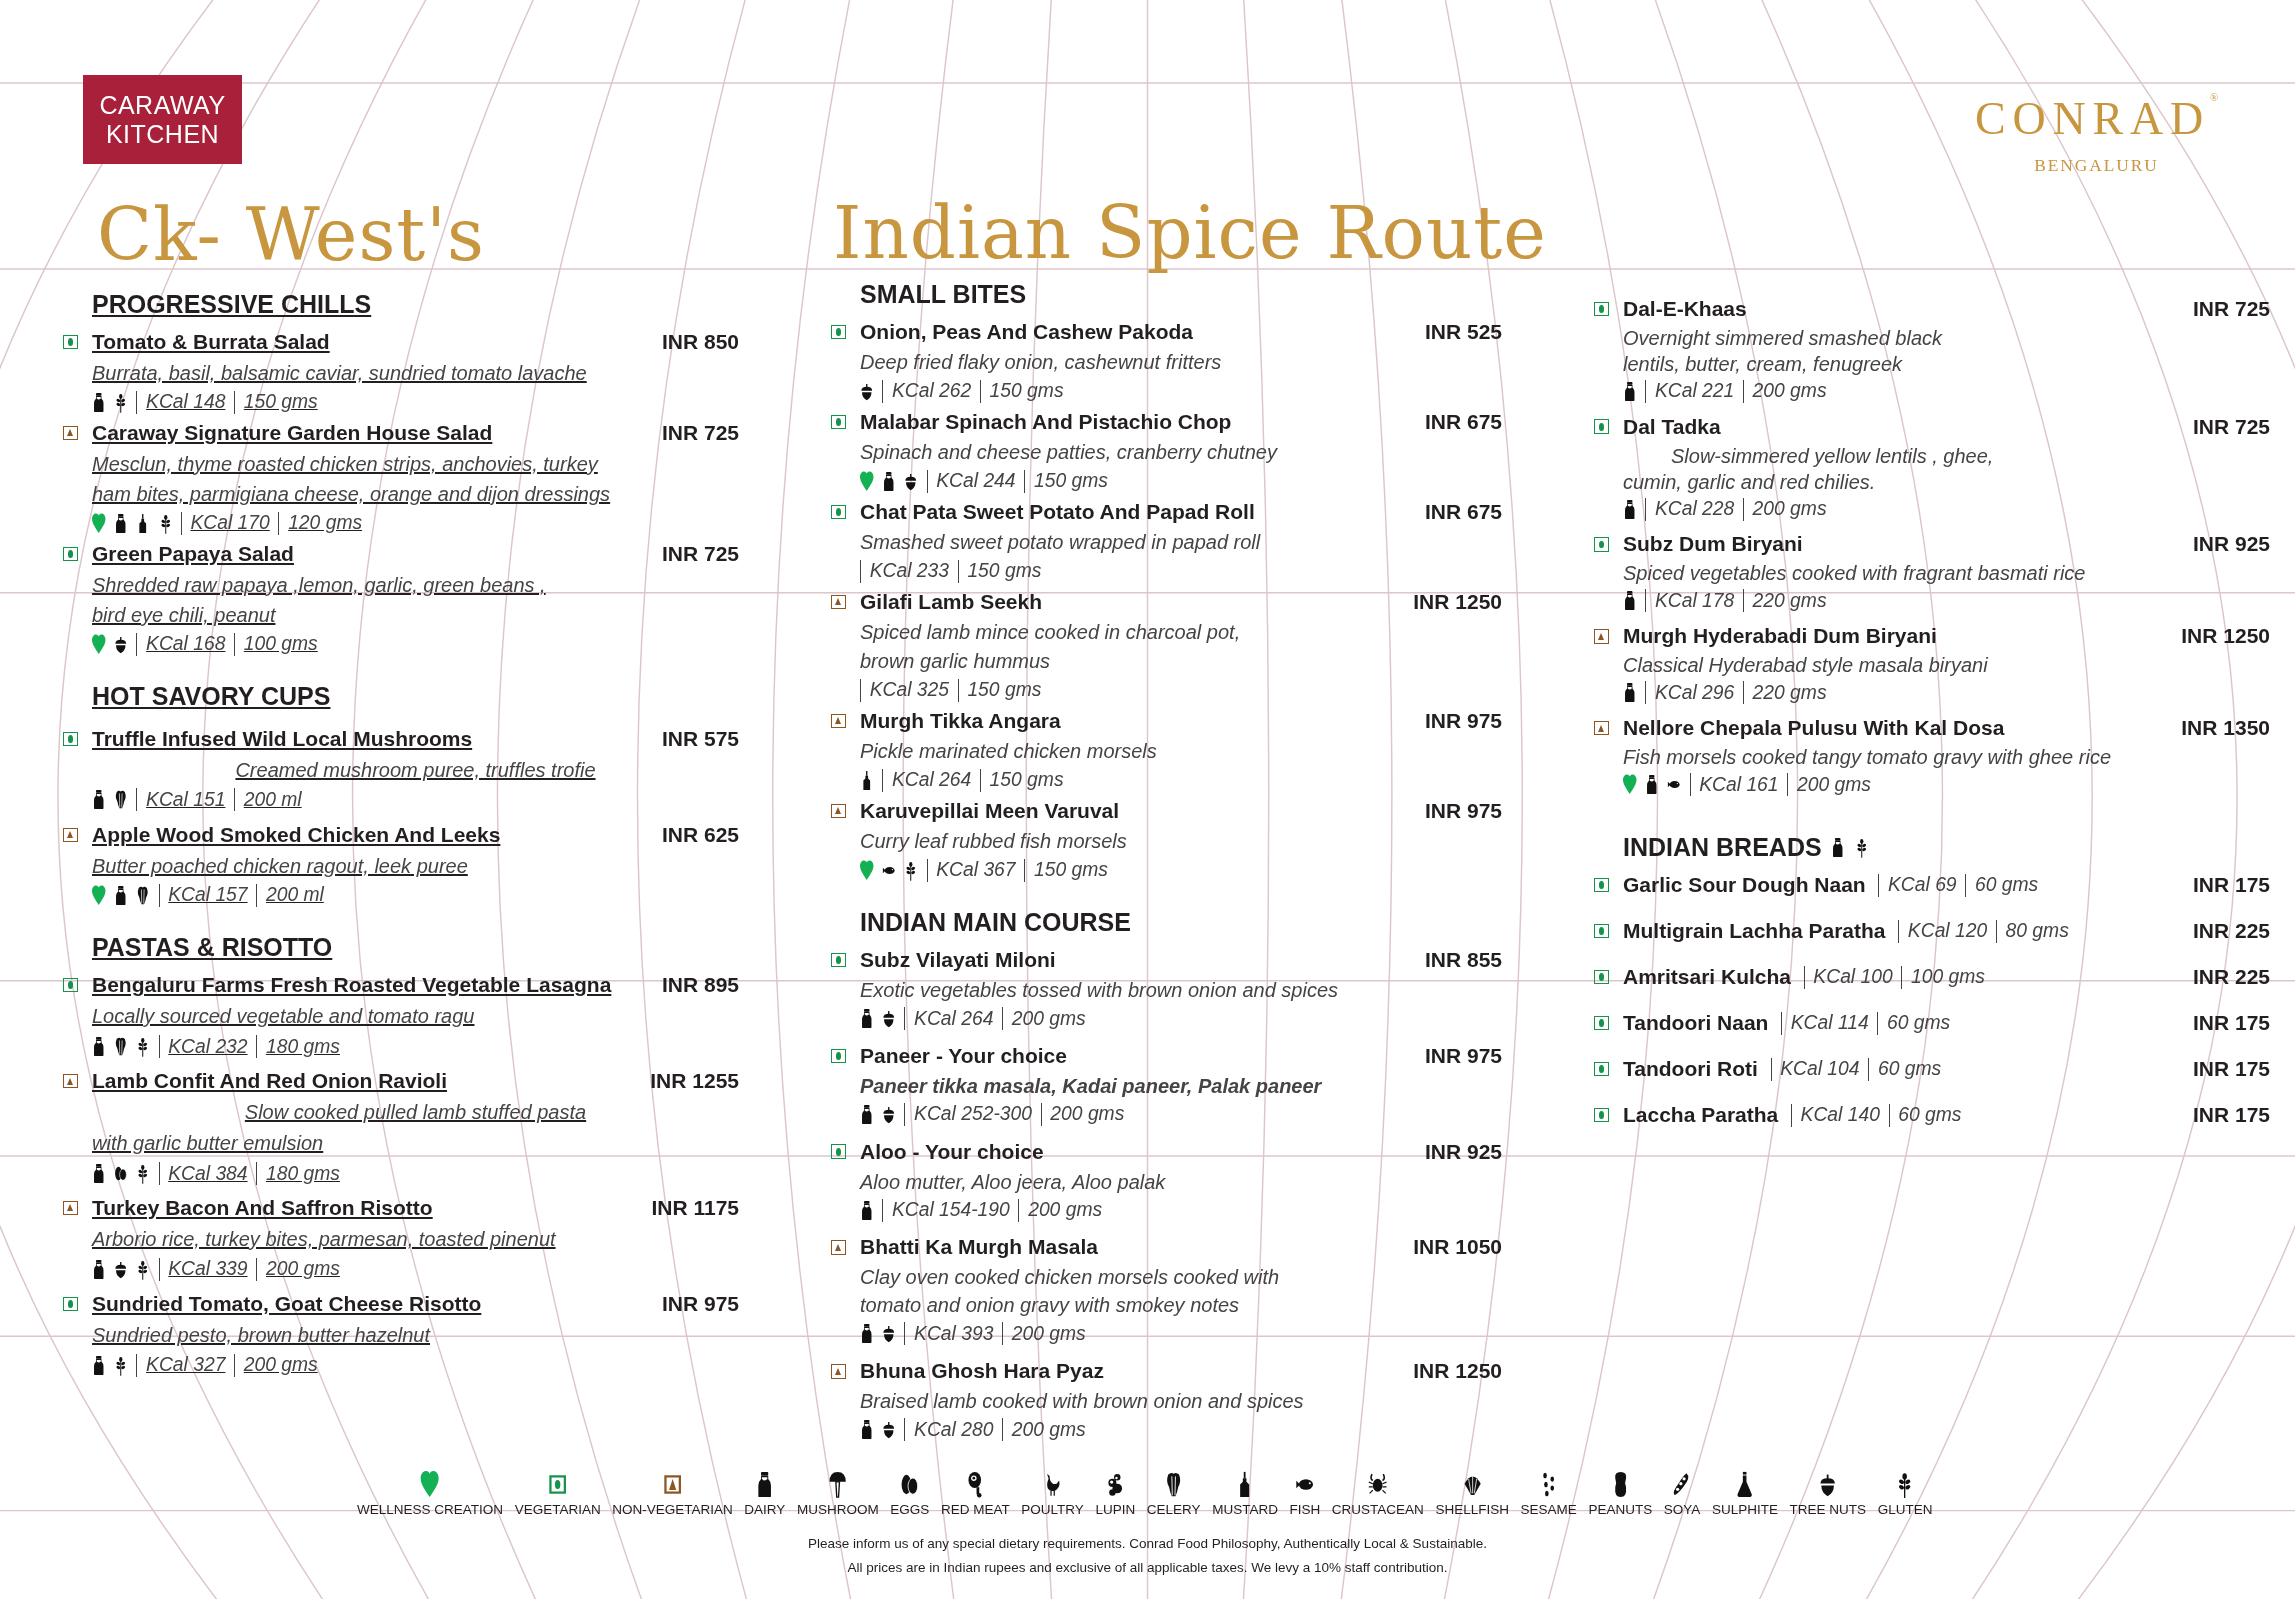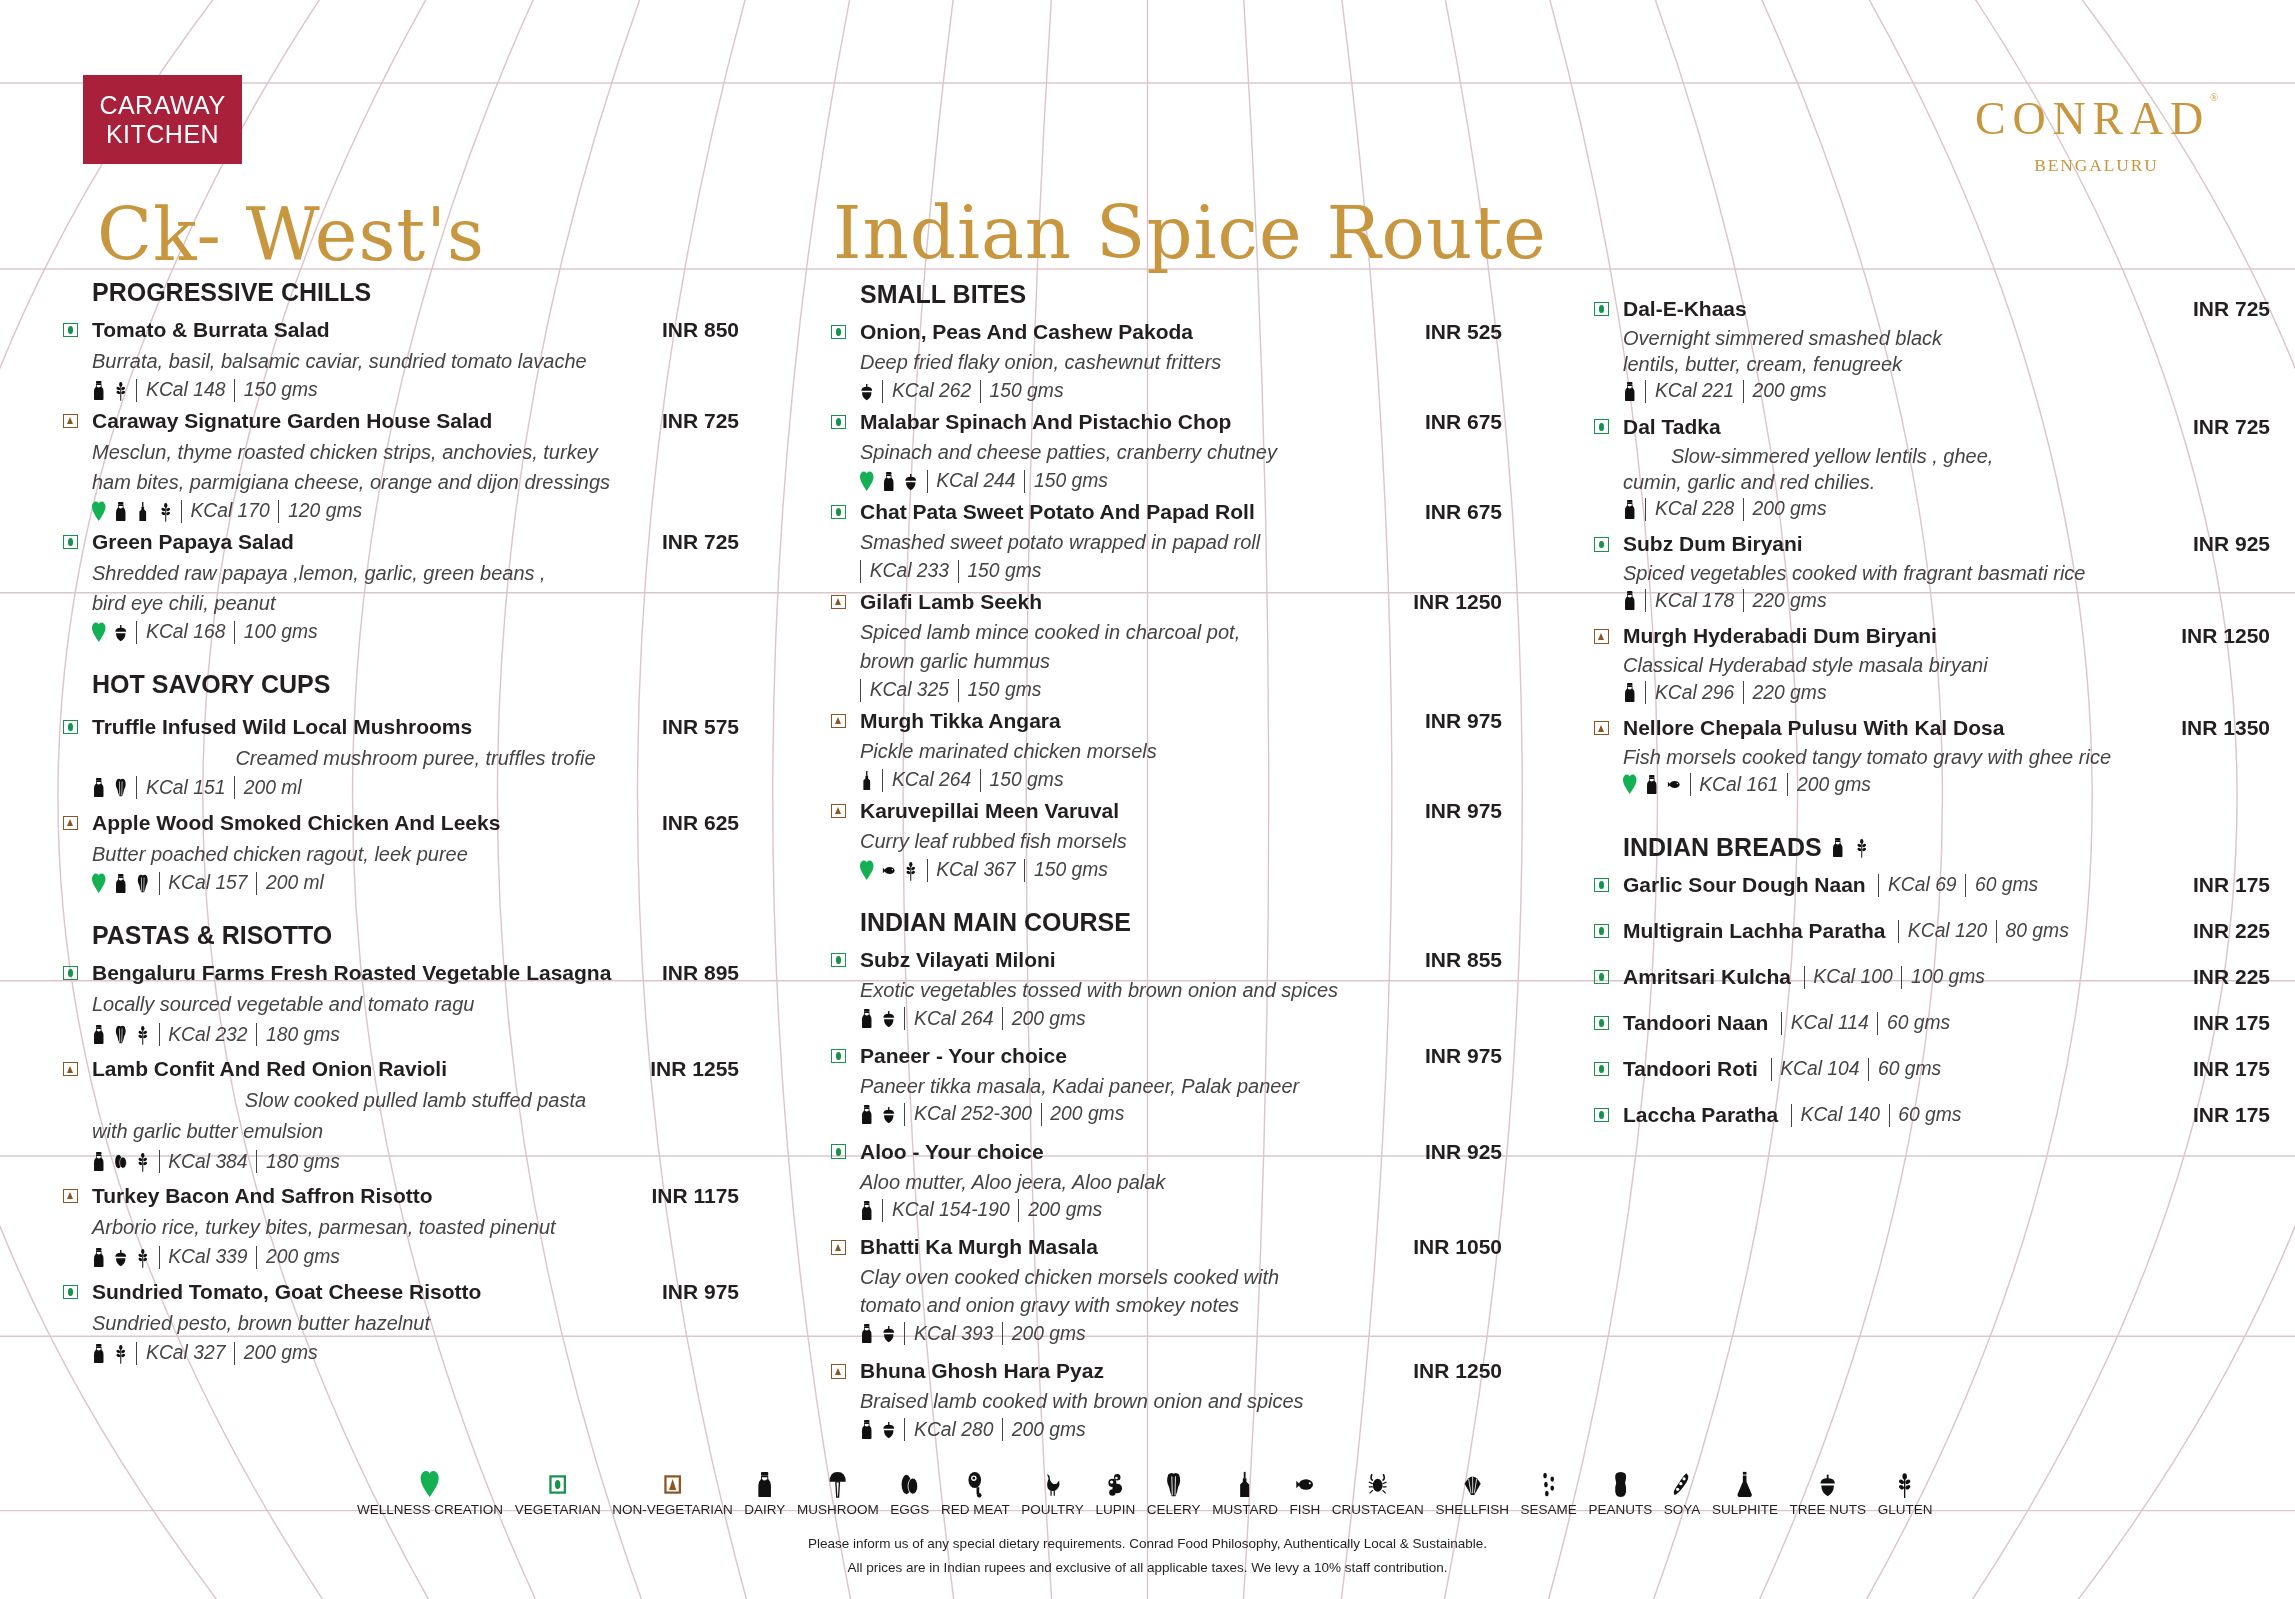--- a/index.html
+++ b/index.html
@@ -75,21 +75,21 @@
     <span>KITCHEN</span>
   </div>
   <div class="brand">
     <div class="name"><span>CONRAD</span><span class="reg">®</span></div>
     <div class="city">BENGALURU</div>
   </div>
 
   <div class="title" style="left:833px;top:191px;font-size:72px;">Indian Spice Route</div>
   <div class="title" style="left:97px;top:193px;font-size:72px;">Ck- West's</div>
 
-  <div class="col" id="col-left" style="left: 58px; top: 274px; width: 647px; padding-left: 34px;">
+  <div class="col" id="col-left" style="left: 58px; top: 286px; width: 647px; padding-left: 34px; text-decoration: underline;">
       <div style="margin-top: 0px;">
         <div class="section-h" style="line-height: 37px;">PROGRESSIVE CHILLS</div>
         <div class="item" style="margin-top: 2.9px;">
           <div class="item-head" style="height: 32px;">
             <span class="badge veg" style="left: -29px;"></span>
             <span class="item-name">Tomato &amp; Burrata Salad</span>
             <span class="price" style="right: 0px;">INR 850</span>
           </div>
           <div class="desc" style="line-height: 30px;">Burrata, basil, balsamic caviar, sundried tomato lavache</div>
           <div class="meta" style="height: 29px;">
@@ -573,21 +573,21 @@
             <span class="sep"></span>
             <span>200 gms</span>
           </div>
         </div>
         <div class="item" style="margin-top: 6.8px;">
           <div class="item-head" style="height: 32px;">
             <span class="badge veg" style="left: -29px;"></span>
             <span class="item-name">Paneer - Your choice</span>
             <span class="price" style="right: 0px;">INR 975</span>
           </div>
-          <div class="desc" style="line-height: 28px;">Paneer tikka masala, Kadai paneer, Palak paneer</div>
+          <div class="desc" style="line-height: 28px; font-weight: bold;">Paneer tikka masala, Kadai paneer, Palak paneer</div>
           <div class="meta" style="height: 29px;">
             <span class="ico">
               <svg viewBox="0 0 20 30">
                 <rect x="6" y="1" width="8" height="4" rx="1" fill="#111"></rect>
                 <path d="M6 5 L14 5 L14 9 Q17 12 17 16 L17 28 Q17 29 16 29 L4 29 Q3 29 3 28 L3 16 Q3 12 6 9Z" fill="#111"></path>
                 <path d="M7 7 L13 7 L13 9 Q10 12 7 9Z" fill="#fff"></path>
               </svg>
             </span>
             <span class="ico">
               <svg viewBox="0 0 20 30">

